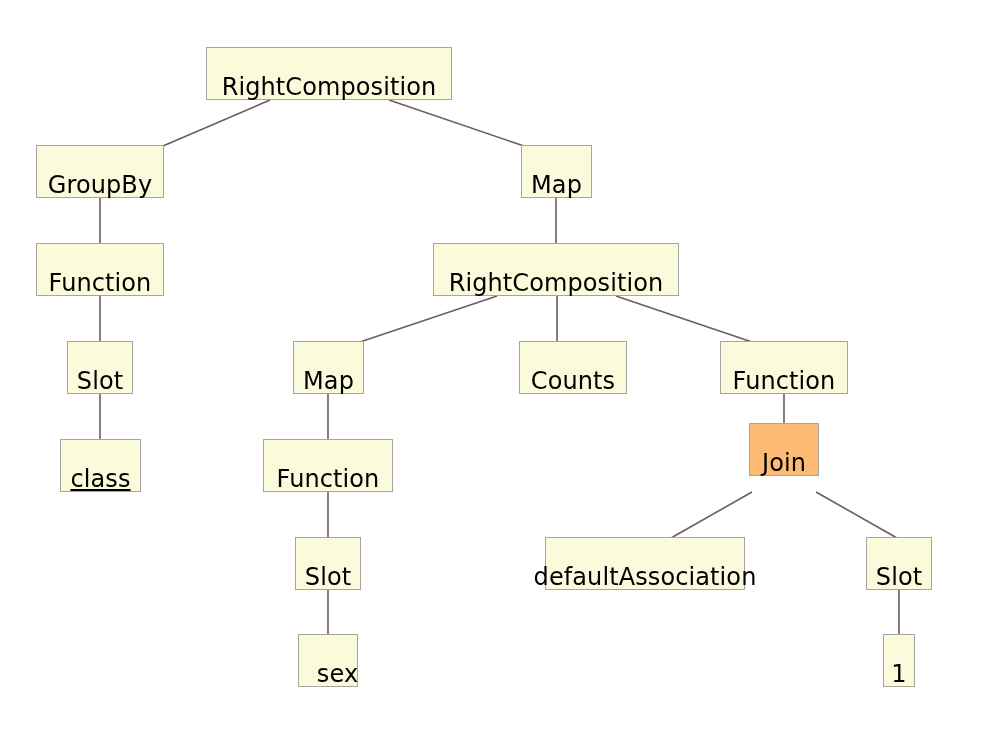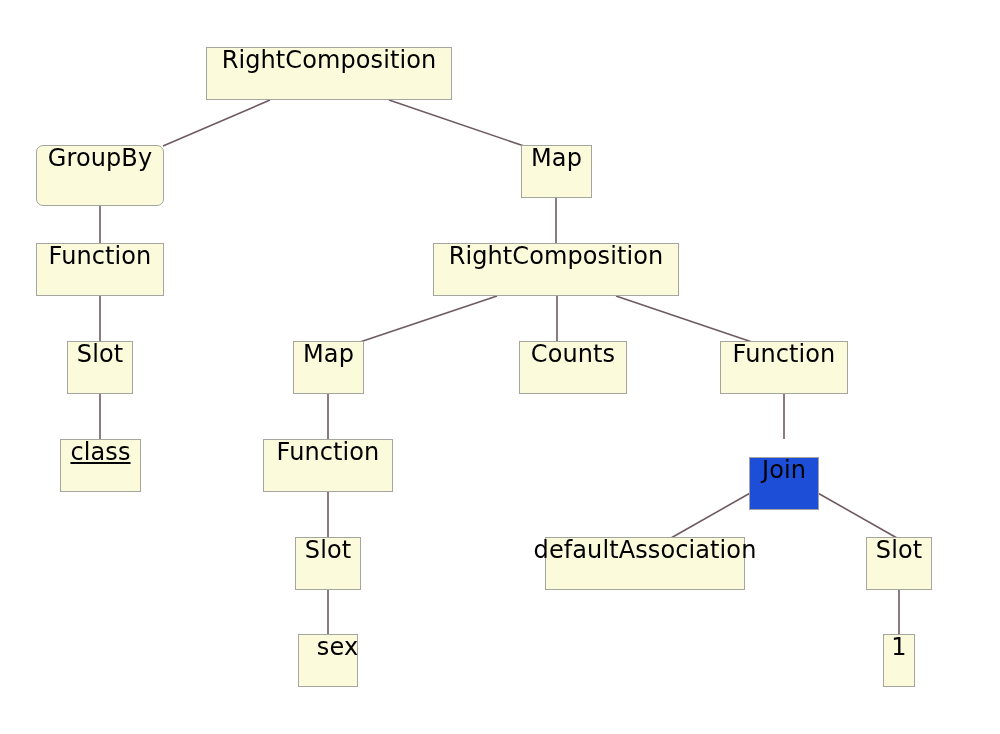--- a/index.html
+++ b/index.html
@@ -25,21 +25,21 @@
     top: 0;
     width: 1000px;
     height: 734px;
   }
   .node {
     position: absolute;
     box-sizing: border-box;
     background: #fbfbdc;
     border: 1px solid #a5a5a0;
     display: flex;
-    align-items: flex-start;
+    align-items: flex-end;
     justify-content: center;
     color: #000000;
     font-size: 24px;
     line-height: 1;
     white-space: nowrap;
     letter-spacing: 0.1px;
     z-index: 2;
   }
   .node-label {
     display: block;
@@ -65,21 +65,21 @@
       <line x1="328" y1="492" x2="328" y2="537" stroke="#6f5a5f" stroke-width="1.6" shape-rendering="geometricPrecision"></line>
       <line x1="752" y1="492" x2="671" y2="538" stroke="#6f5a5f" stroke-width="1.6" shape-rendering="geometricPrecision"></line>
       <line x1="816" y1="492" x2="897" y2="538" stroke="#6f5a5f" stroke-width="1.6" shape-rendering="geometricPrecision"></line>
       <line x1="328" y1="590" x2="328" y2="634" stroke="#6f5a5f" stroke-width="1.6" shape-rendering="geometricPrecision"></line>
       <line x1="899" y1="590" x2="899" y2="634" stroke="#6f5a5f" stroke-width="1.6" shape-rendering="geometricPrecision"></line>
     </svg>
   <div id="node-layer">
       <div class="node" style="left: 206px; top: 47px; width: 246px; height: 53px; background: rgb(251, 251, 220); border-color: rgb(165, 165, 160); color: rgb(0, 0, 0);">
         <span class="node-label">RightComposition</span>
       </div>
-      <div class="node" style="left: 36px; top: 145px; width: 128px; height: 61px; background: rgb(251, 251, 220); border-color: rgb(165, 165, 160); color: rgb(0, 0, 0); border-radius: 7px;">
+      <div class="node" style="left: 36px; top: 145px; width: 128px; height: 53px; background: rgb(251, 251, 220); border-color: rgb(165, 165, 160); color: rgb(0, 0, 0);">
         <span class="node-label">GroupBy</span>
       </div>
       <div class="node" style="left: 521px; top: 145px; width: 71px; height: 53px; background: rgb(251, 251, 220); border-color: rgb(165, 165, 160); color: rgb(0, 0, 0);">
         <span class="node-label">Map</span>
       </div>
       <div class="node" style="left: 36px; top: 243px; width: 128px; height: 53px; background: rgb(251, 251, 220); border-color: rgb(165, 165, 160); color: rgb(0, 0, 0);">
         <span class="node-label">Function</span>
       </div>
       <div class="node" style="left: 433px; top: 243px; width: 246px; height: 53px; background: rgb(251, 251, 220); border-color: rgb(165, 165, 160); color: rgb(0, 0, 0);">
         <span class="node-label">RightComposition</span>
@@ -95,21 +95,21 @@
       </div>
       <div class="node" style="left: 720px; top: 341px; width: 128px; height: 53px; background: rgb(251, 251, 220); border-color: rgb(165, 165, 160); color: rgb(0, 0, 0);">
         <span class="node-label">Function</span>
       </div>
       <div class="node" style="left: 60px; top: 439px; width: 81px; height: 53px; background: rgb(251, 251, 220); border-color: rgb(165, 165, 160); color: rgb(0, 0, 0); text-decoration: underline;">
         <span class="node-label">class</span>
       </div>
       <div class="node" style="left: 263px; top: 439px; width: 130px; height: 53px; background: rgb(251, 251, 220); border-color: rgb(165, 165, 160); color: rgb(0, 0, 0);">
         <span class="node-label">Function</span>
       </div>
-      <div class="node" style="left: 749px; top: 457px; width: 70px; height: 53px; background: #1d4ed8; border-color: rgb(165, 165, 160); color: rgb(0, 0, 0);">
+      <div class="node" style="left: 749px; top: 423px; width: 70px; height: 53px; background: #fdba74; border-color: rgb(165, 165, 160); color: rgb(0, 0, 0);">
         <span class="node-label">Join</span>
       </div>
       <div class="node" style="left: 295px; top: 537px; width: 66px; height: 53px; background: rgb(251, 251, 220); border-color: rgb(165, 165, 160); color: rgb(0, 0, 0);">
         <span class="node-label">Slot</span>
       </div>
       <div class="node" style="left: 545px; top: 537px; width: 200px; height: 53px; background: rgb(251, 251, 220); border-color: rgb(165, 165, 160); color: rgb(0, 0, 0);">
         <span class="node-label">defaultAssociation</span>
       </div>
       <div class="node" style="left: 866px; top: 537px; width: 66px; height: 53px; background: rgb(251, 251, 220); border-color: rgb(165, 165, 160); color: rgb(0, 0, 0);">
         <span class="node-label">Slot</span>

